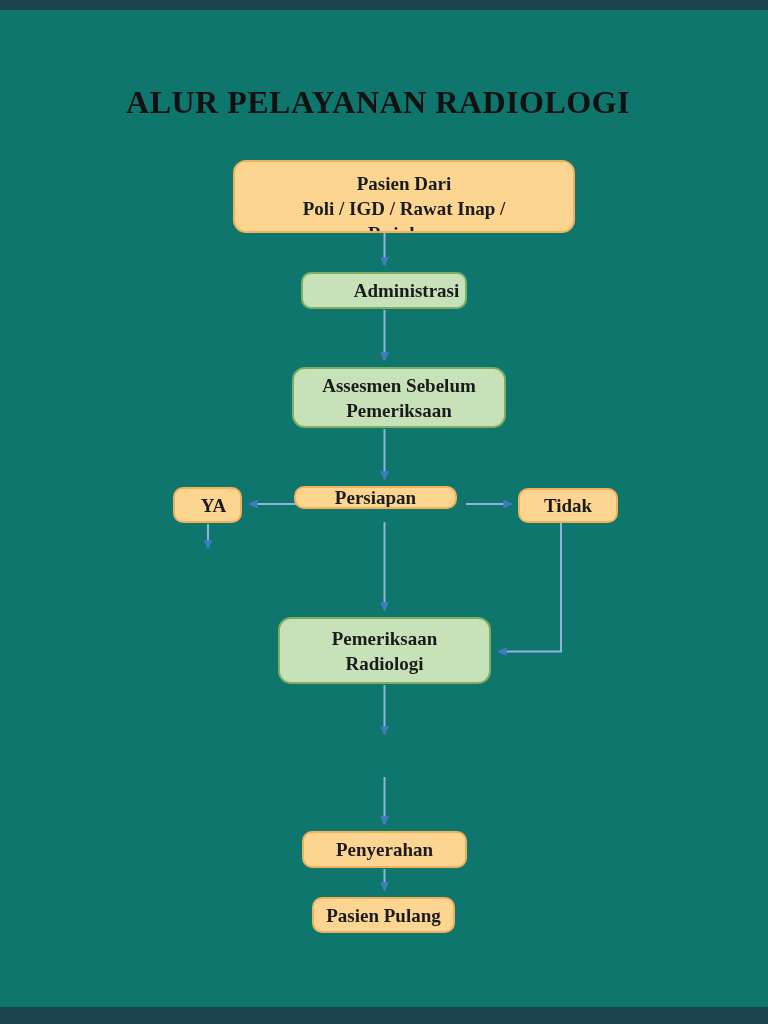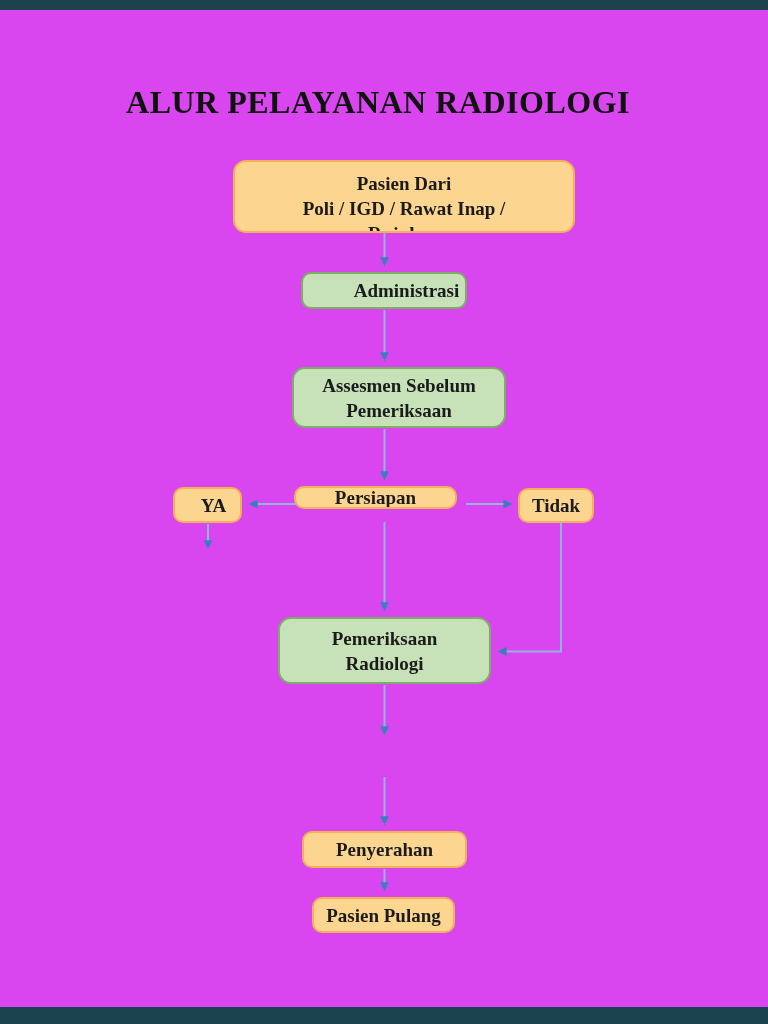--- a/index.html
+++ b/index.html
@@ -4,21 +4,21 @@
 <style>
   :root{
     --top-bar:#1a434f; --bottom-bar:#1a434f;
     --orange-fill:#fcd690; --orange-border:#f2b05a;
     --green-fill:#c7e1b8; --green-border:#7dae63;
     --connector:#8fb4e0; --arrowhead:#3f7cbf;
     --text:#1b1b1b;
   }
   html,body{margin:0;padding:0;}
   body{background:#ffffff;font-family:"Liberation Serif","DejaVu Serif",serif;}
-  .screen{position:relative;width:768px;height:1024px;background:#d946ef;overflow:hidden;}
+  .screen{position:relative;width:768px;height:1024px;background:#0f766e;overflow:hidden;}
   .viewer-bar{position:absolute;left:0;width:768px;}
   .viewer-bar.top{top:0;height:10px;background:var(--top-bar);}
   .viewer-bar.bottom{bottom:0;height:17px;background:var(--bottom-bar);}
   .page-title{
     position:absolute;top:84px;left:-6px;width:768px;margin:0;
     text-align:center;font-size:32px;font-weight:700;color:#111;
     letter-spacing:.5px;line-height:36px;
   }
   svg.connectors{position:absolute;top:0;left:0;width:768px;height:1024px;z-index:1;}
   .conn{stroke:var(--connector);stroke-width:2;fill:none;marker-end:url(#arrowhead);}
@@ -81,21 +81,21 @@
   </div>
 
   <div class="node orange" style="left:173px;top:487px;width:69px;height:36px;padding-left:12px;">
     <span>YA</span>
   </div>
 
   <div class="node orange" style="left:294px;top:486px;width:163px;height:23px;">
     <span>Persiapan</span>
   </div>
 
-  <div class="node orange" style="left:518px;top:488px;width:76px;height:35px;">
+  <div class="node orange" style="left:518px;top:488px;width:100px;height:35px;">
     <span>Tidak</span>
   </div>
 
 
   <div class="node green big" style="left:278px;top:617px;width:213px;height:67px;">
     <span>Pemeriksaan
 Radiologi</span>
   </div>
 
 

